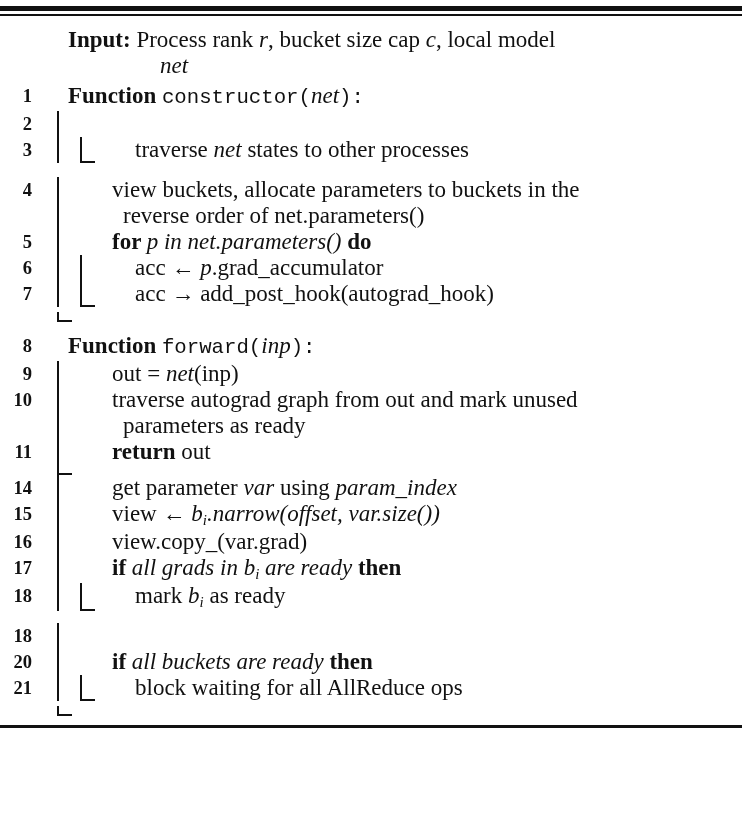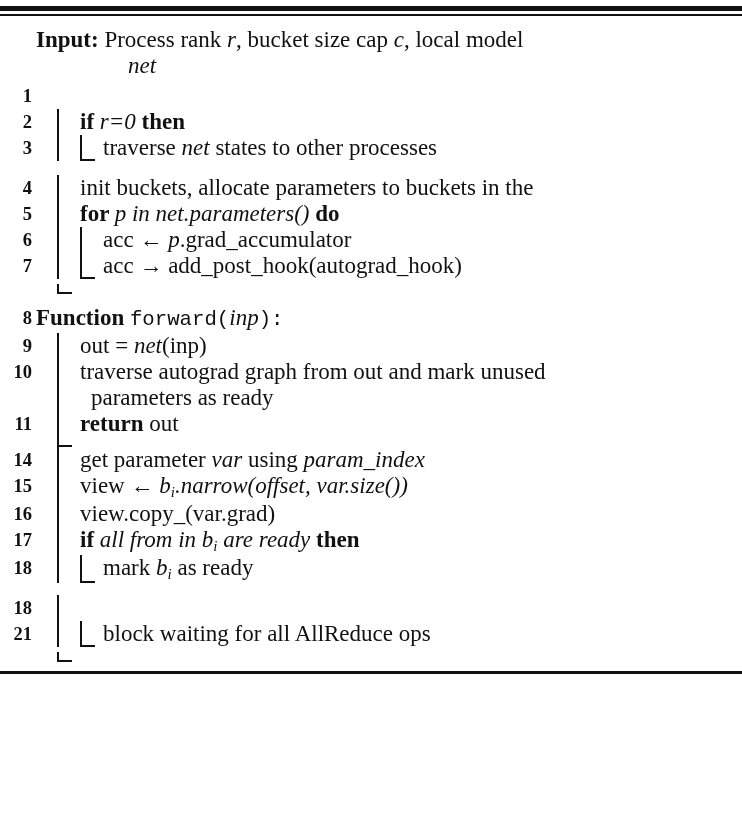--- a/index.html
+++ b/index.html
@@ -16,21 +16,21 @@
 
   .row { display:flex; align-items:stretch; white-space:nowrap; }
   .num { width:32px; flex:none; text-align:right; font-weight:bold;
          font-size:18.5px; line-height:26px; }
   .pre { width:25px; flex:none; }
   .cell { width:21px; flex:none; border-left:2.5px solid #111; position:relative; }
   .cell.end::after { content:""; position:absolute; left:0; bottom:0;
                      width:13px; height:2.5px; background:#111; }
   .row.has-end { padding-bottom:5px; }
   .foot-row { height:10px; }
-  .txt { padding-left:0; }
+  .txt { padding-left:0;margin-left:32px; }
   .txt.lvl0 { padding-left:4px; }
   .cont .txt { padding-left:11px; }
   .input-cont .txt { padding-left:96px; }
 
   .b  { font-weight:700; }
   .i  { font-style:italic; }
   .bi { font-weight:400; font-style:italic; }
   .m  { font-family:"Liberation Mono","DejaVu Sans Mono",monospace; font-size:0.9em; }
   .sub{ font-style:italic; font-size:0.65em; position:relative; top:0.3em; }
 </style>
@@ -43,44 +43,45 @@
       <div class="row input" style="padding-top: 5px;">
         <div class="num"></div>
         <div class="txt lvl0"><span class="b">Input: </span><span>Process rank </span><span class="i">r</span><span>, bucket size cap </span><span class="i">c</span><span>, local model</span></div>
       </div>
       <div class="row input-cont">
         <div class="num"></div>
         <div class="txt lvl0"><span class="i">net</span></div>
       </div>
       <div class="row" style="padding-top: 4px;">
         <div class="num">1</div>
+        <div class="txt lvl0"><span class="b">Function </span><span class="m">constructor(</span><span class="i">net</span><span class="m">):</span></div>
       </div>
       <div class="row">
         <div class="num">2</div>
         <div class="pre"></div>
         <div class="cell"></div>
-        <div class="txt"><span class="b">if </span><span class="i">r=0</span><span class="b"> then</span></div>
       </div>
       <div class="row has-end">
         <div class="num">3</div>
         <div class="pre"></div>
         <div class="cell"></div>
         <div class="cell end"></div>
         <div class="txt"><span>traverse </span><span class="i">net</span><span> states to other processes</span></div>
       </div>
       <div class="row" style="padding-top: 9px;">
         <div class="num">4</div>
         <div class="pre"></div>
         <div class="cell"></div>
-        <div class="txt"><span>init buckets, allocate parameters to buckets in the</span></div>
+        <div class="txt"><span>view buckets, allocate parameters to buckets in the</span></div>
       </div>
       <div class="row cont">
         <div class="num"></div>
         <div class="pre"></div>
         <div class="cell"></div>
+        <div class="txt"><span>reverse order of net.parameters()</span></div>
       </div>
       <div class="row">
         <div class="num">5</div>
         <div class="pre"></div>
         <div class="cell"></div>
         <div class="txt"><span class="b">for </span><span class="i">p </span><span class="bi">in </span><span class="i">net.parameters() </span><span class="b">do</span></div>
       </div>
       <div class="row">
         <div class="num">6</div>
         <div class="pre"></div>
@@ -148,33 +149,39 @@
       <div class="row">
         <div class="num">16</div>
         <div class="pre"></div>
         <div class="cell"></div>
         <div class="txt"><span>view.copy_(var.grad)</span></div>
       </div>
       <div class="row">
         <div class="num">17</div>
         <div class="pre"></div>
         <div class="cell"></div>
-        <div class="txt"><span class="b">if </span><span class="i">all from in b</span><span class="sub">i</span><span class="i"> are ready </span><span class="b">then</span></div>
+        <div class="txt"><span class="b">if </span><span class="i">all grads in b</span><span class="sub">i</span><span class="i"> are ready </span><span class="b">then</span></div>
       </div>
       <div class="row has-end">
         <div class="num">18</div>
         <div class="pre"></div>
         <div class="cell"></div>
         <div class="cell end"></div>
         <div class="txt"><span>mark </span><span class="i">b</span><span class="sub">i</span><span> as ready</span></div>
       </div>
       <div class="row" style="padding-top: 7px;">
         <div class="num">18</div>
         <div class="pre"></div>
         <div class="cell"></div>
+      </div>
+      <div class="row">
+        <div class="num">20</div>
+        <div class="pre"></div>
+        <div class="cell"></div>
+        <div class="txt"><span class="b">if </span><span class="i">all buckets are ready </span><span class="b">then</span></div>
       </div>
       <div class="row has-end">
         <div class="num">21</div>
         <div class="pre"></div>
         <div class="cell"></div>
         <div class="cell end"></div>
         <div class="txt"><span>block waiting for all AllReduce ops</span></div>
       </div>
       <div class="row foot-row">
         <div class="num"></div>

